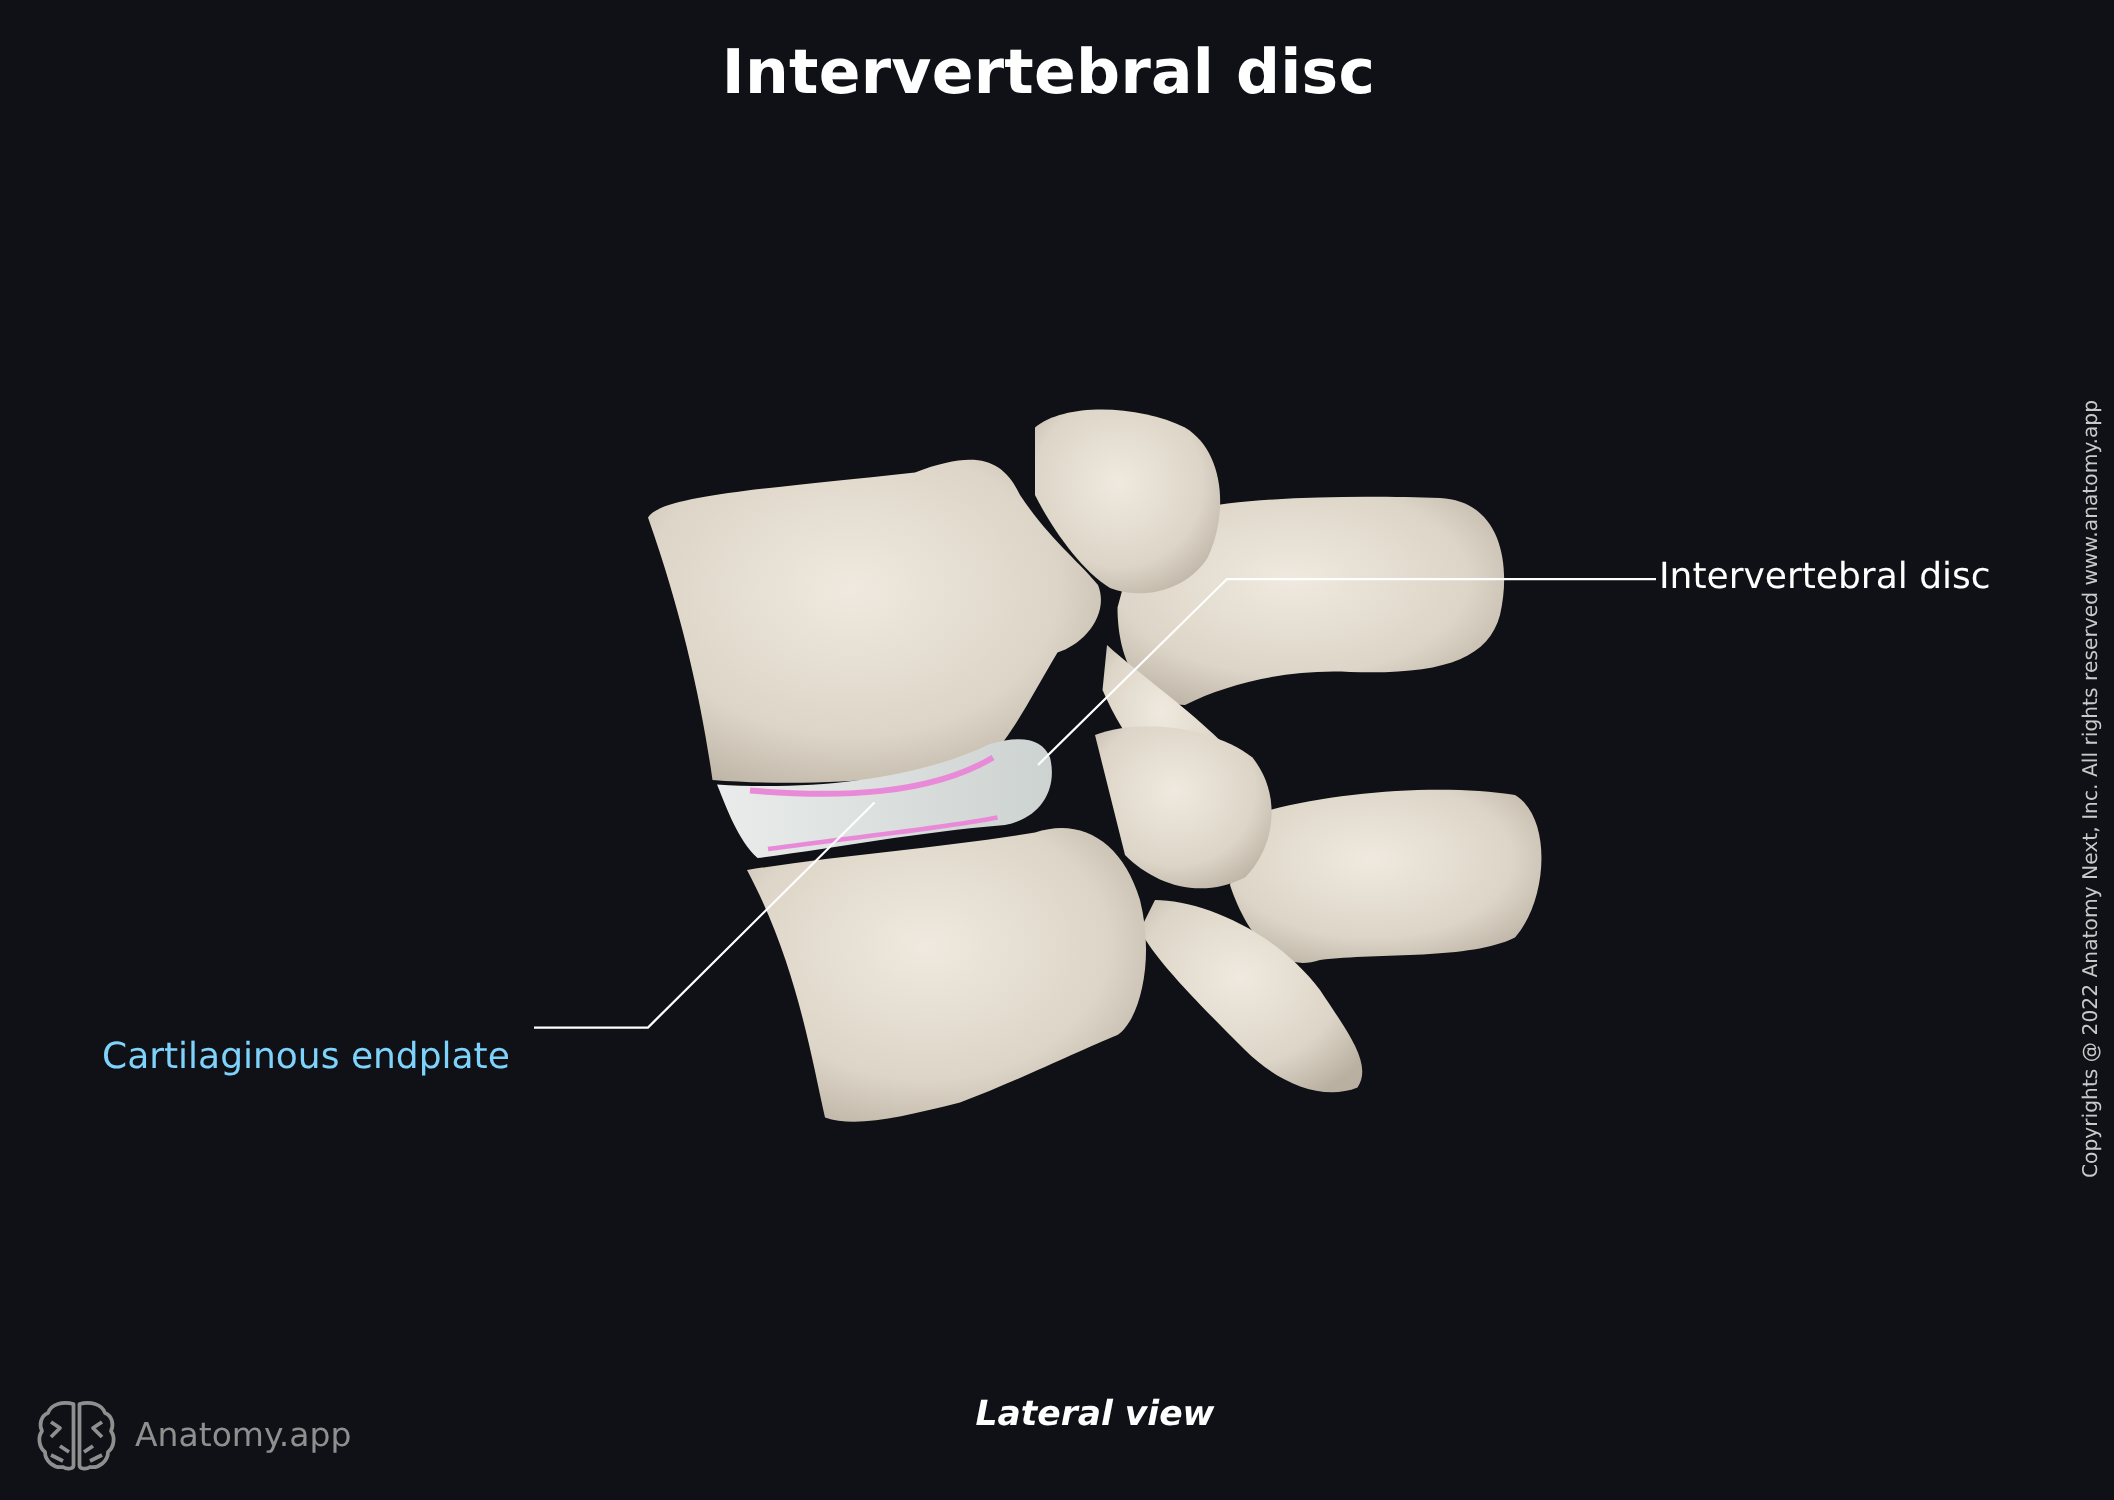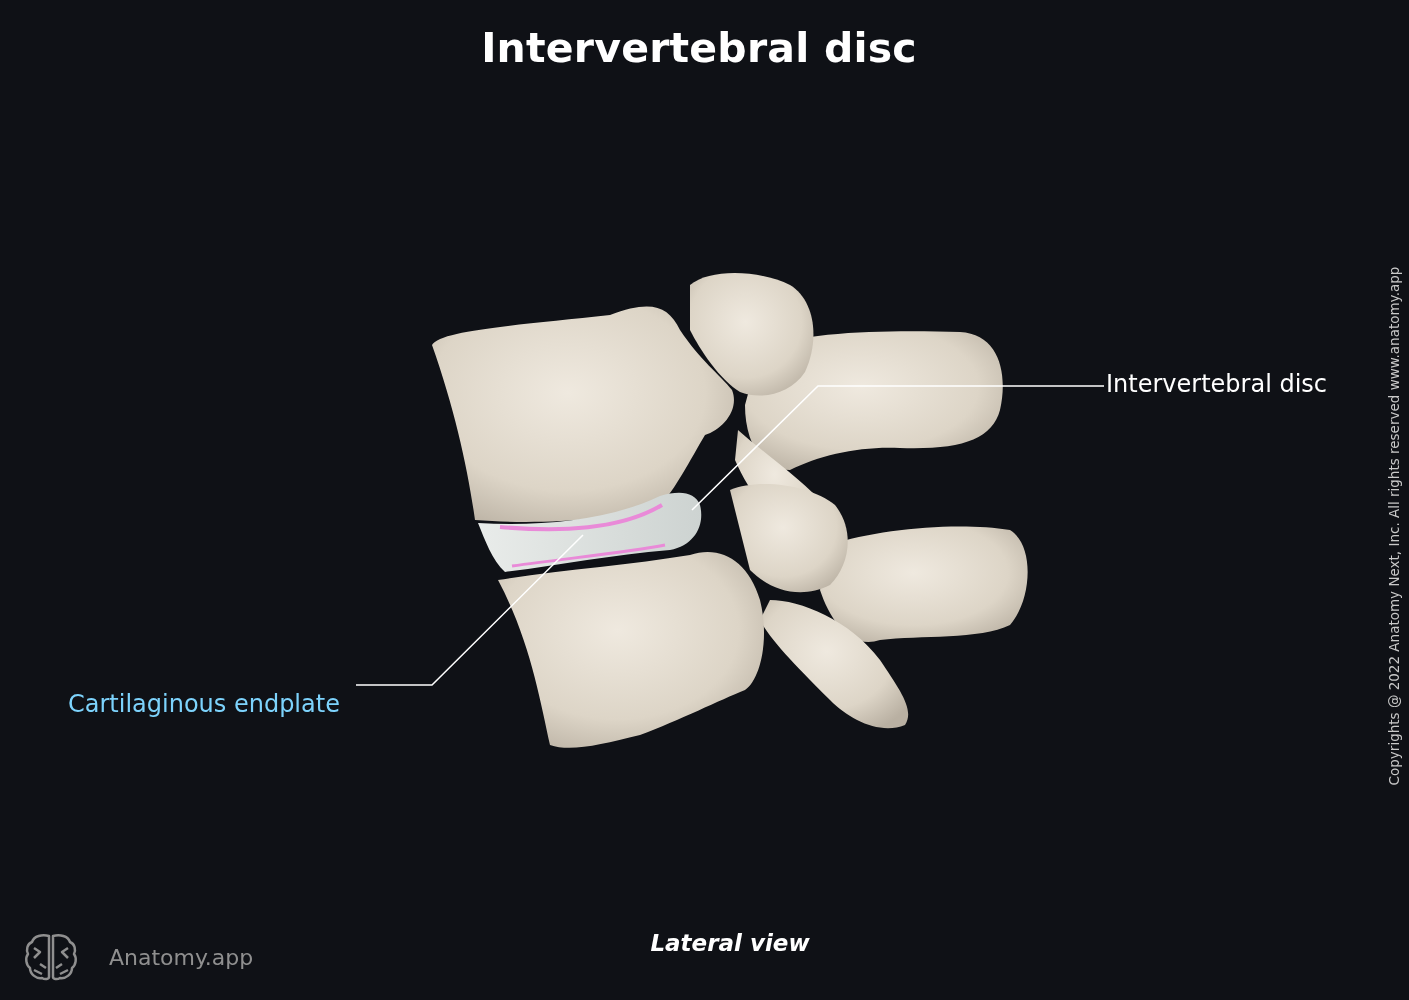--- a/index.html
+++ b/index.html
@@ -22,21 +22,21 @@
     .label-disc { left:1106px; top:370px; color:#ffffff; }
     .label-endplate { left:68px; top:666px; color:#7dd3fc;margin-top:24px; }
     .copyright {
       position:absolute; left:1394px; top:526px;
       transform:translate(-50%,-50%) rotate(-90deg);
       color:#c9c9c9; font-size:13.5px; white-space:nowrap;
     }
     .brand {
       position:absolute; left:24px; top:932px; display:flex; align-items:center; gap:12px;
     }
-    .brand-text { color:#8f8f8f; font-size:22px;margin-left:19px; }
+    .brand-text { color:#8f8f8f; font-size:22px; }
     svg.art { position:absolute; left:0; top:0; }
   </style>
 </head>
 <body>
 
 <div class="title">Intervertebral disc</div>
 
 <svg class="art" width="1409" height="1000" viewBox="0 0 1409 1000">
   <defs>
     <radialGradient id="boneG" cx="45%" cy="40%" r="70%">

